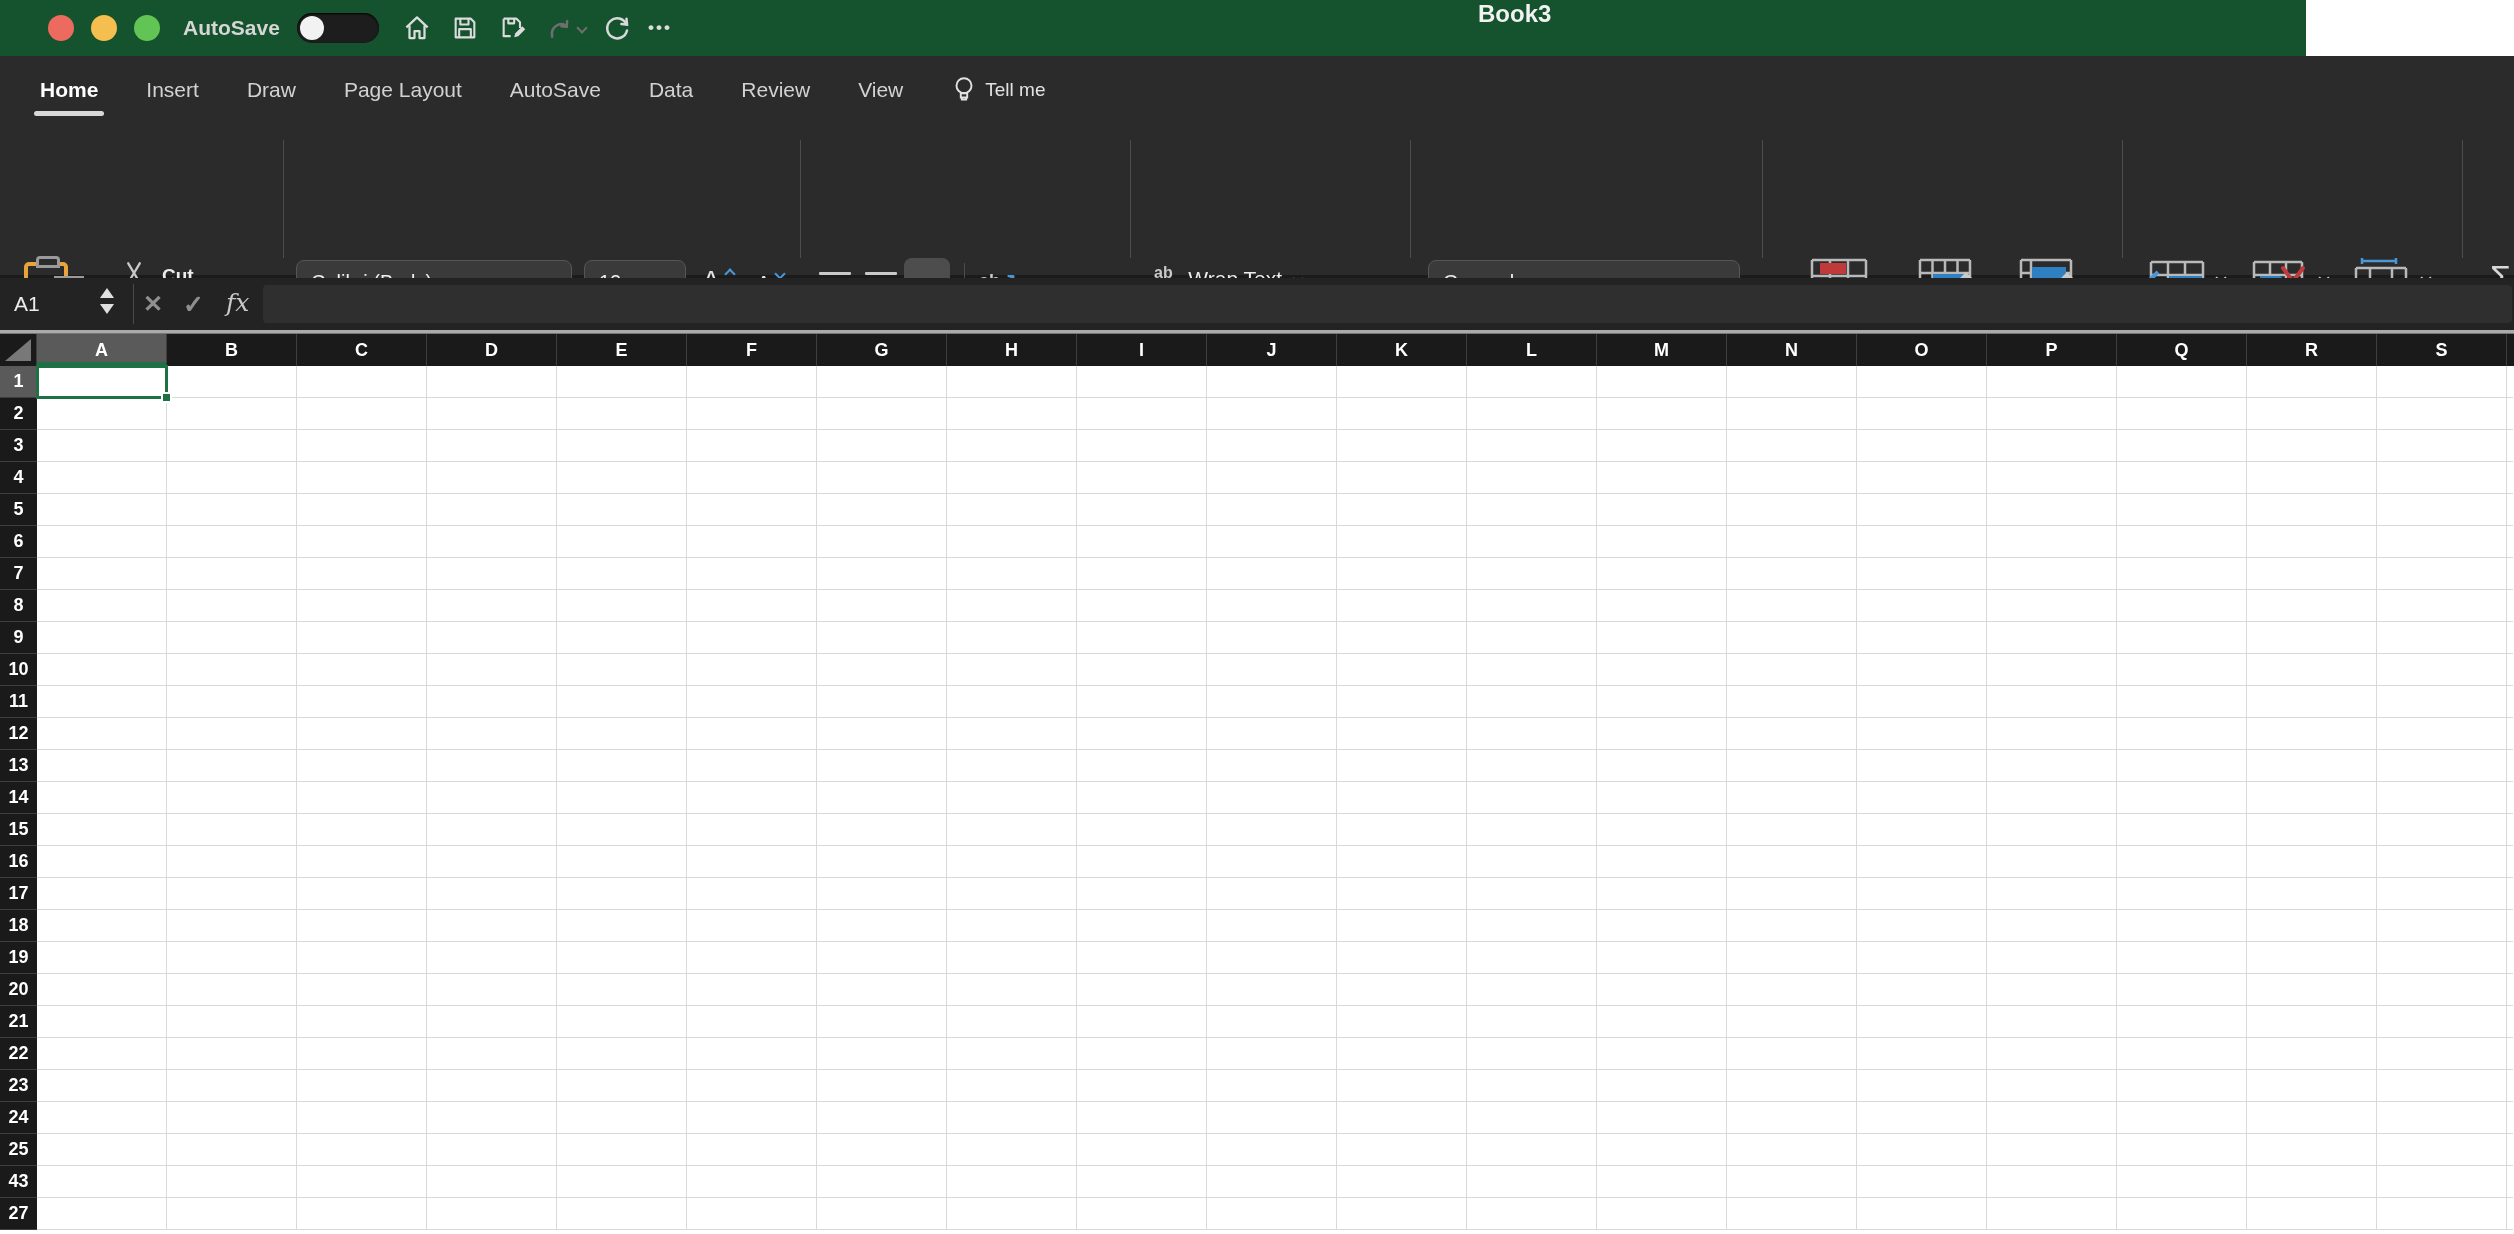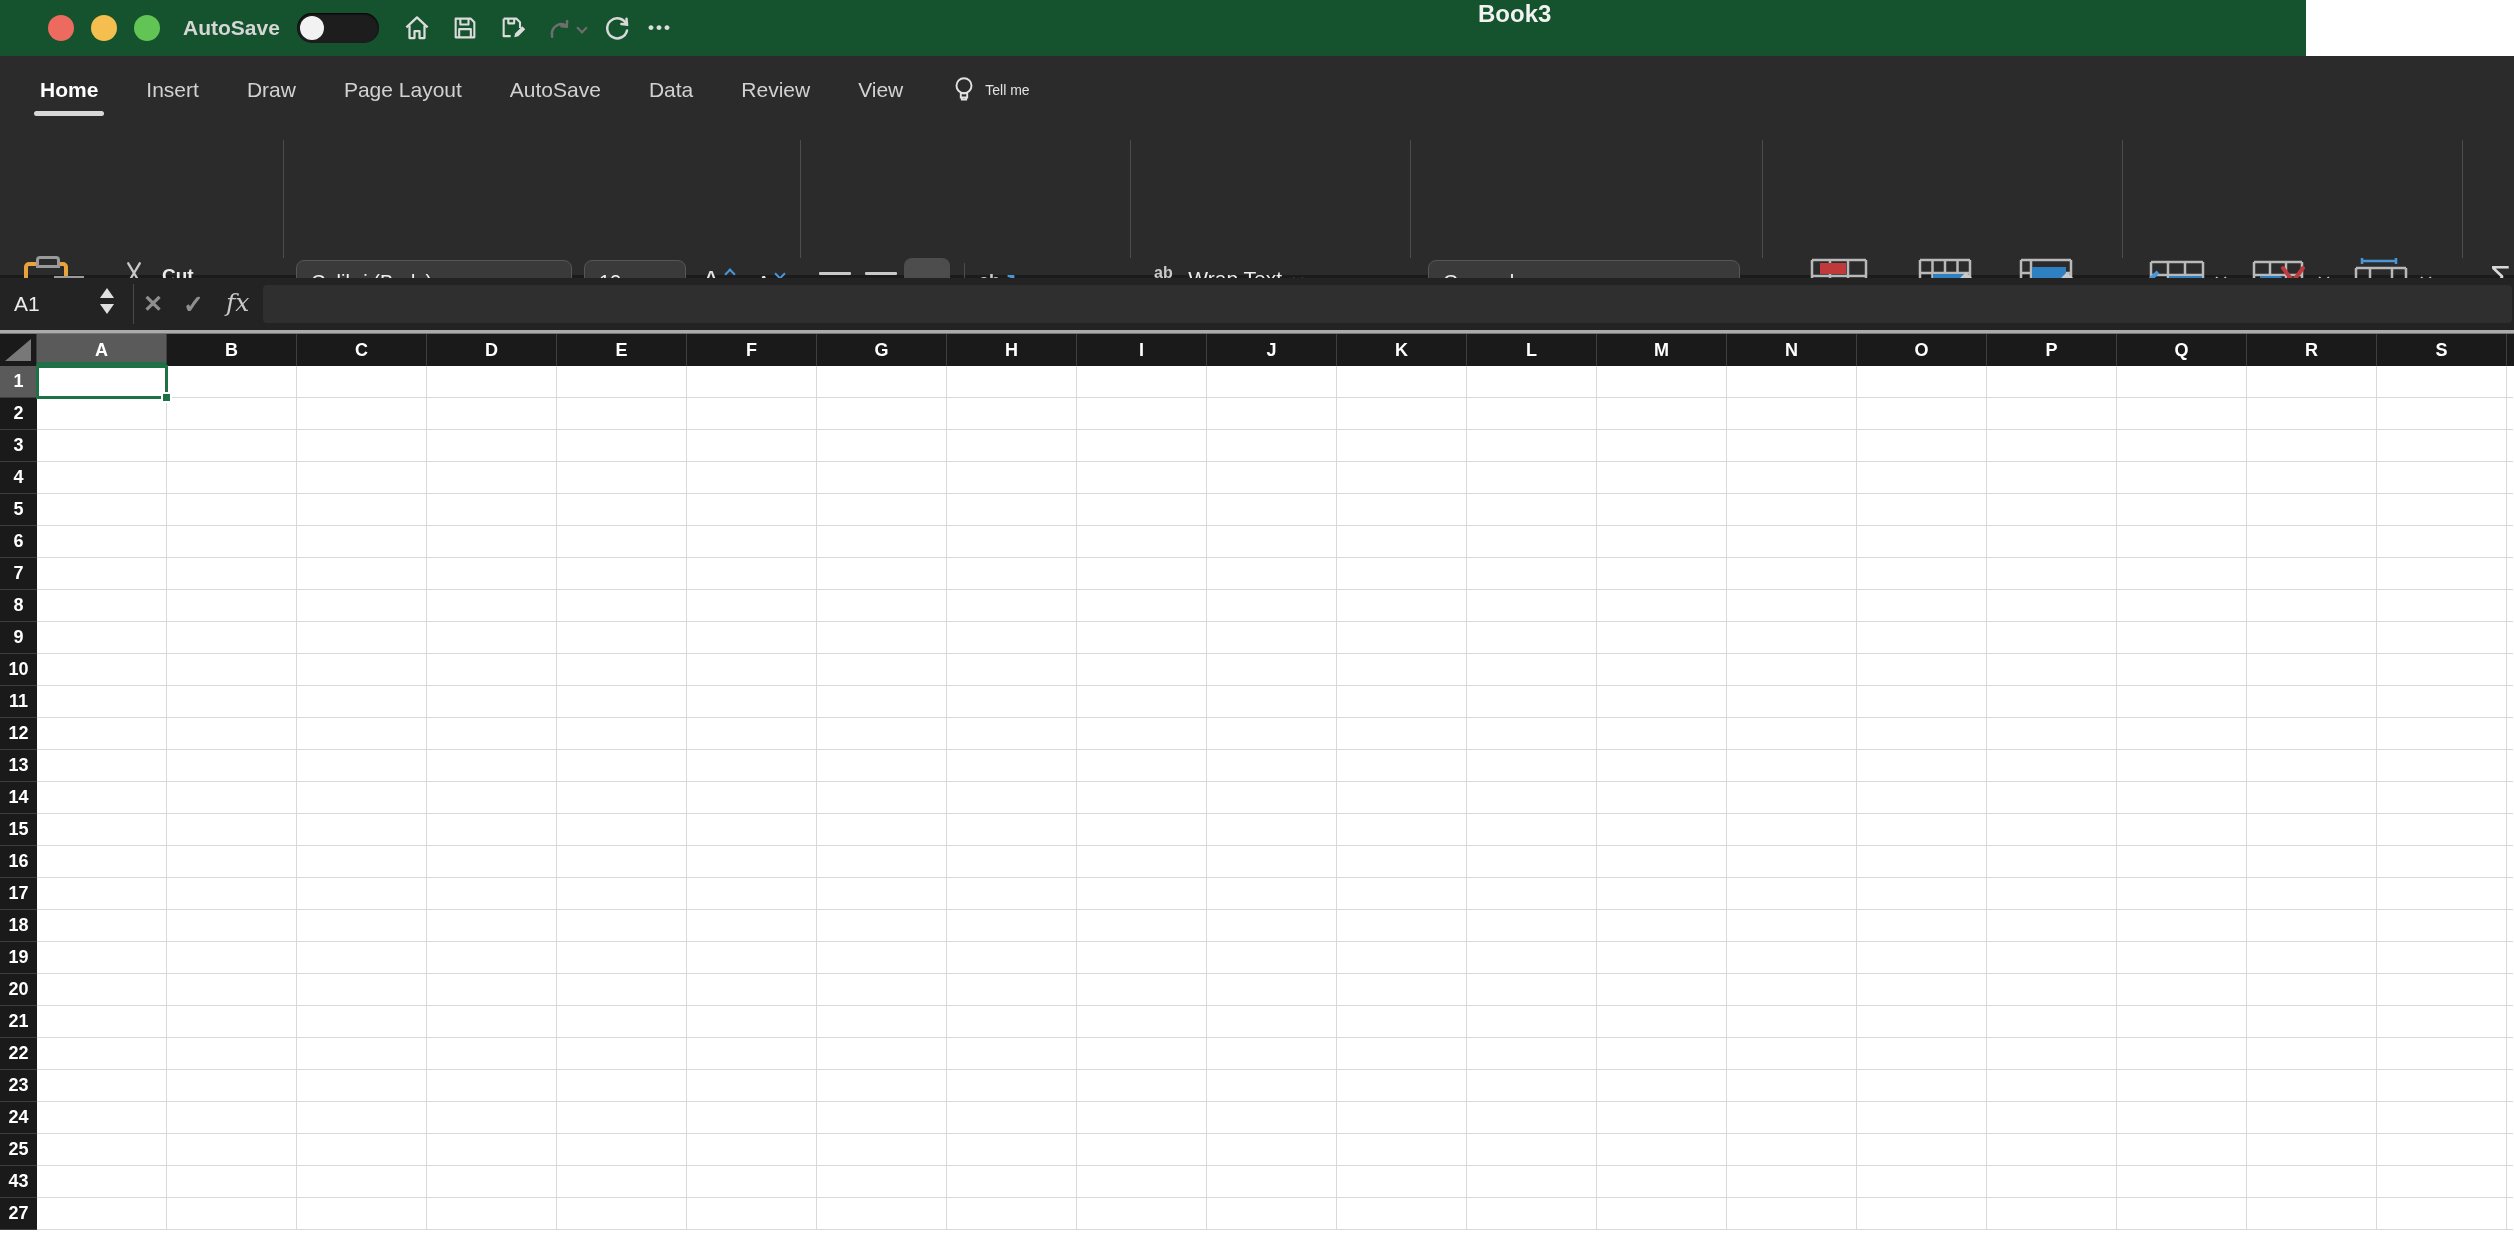--- a/index.html
+++ b/index.html
@@ -19,21 +19,21 @@
   .tb-btn svg { display:block; }
   .undo-wrap { display:flex; align-items:center; gap:4px; }
   .ellipsis { font-size:17px; letter-spacing:2px; color:#dcdcdc; font-weight:700; }
   .doc-title { position:absolute; left:1478px; top:0; font-size:24px; font-weight:700; color:#f2f2f2; }
 
   
   .tabstrip { position:absolute; left:0; top:56px; width:2514px; height:68px; background:#2b2b2b; display:flex; align-items:center; padding-left:28px; }
   .tab { position:relative; font-size:21px; color:#d2d2d2; padding:0 12px; margin-right:24px; height:68px; display:flex; align-items:center; cursor:default; }
   .tab.active { color:#ffffff; font-weight:700; }
   .tab.active::after { content:""; position:absolute; left:6px; right:6px; bottom:8px; height:5px; border-radius:3px; background:#d8d8d8; }
-  .tellme { display:flex; align-items:center; gap:10px; margin-left:14px; color:#e2e2e2; font-size:14px; }
+  .tellme { display:flex; align-items:center; gap:10px; margin-left:14px; color:#e2e2e2; font-size:19px; }
 
   
   .ribbon { position:absolute; left:0; top:124px; width:2514px; height:154px; background:#2b2b2b; border-bottom:3px solid #1b1b1b; }
   .vdiv { position:absolute; top:16px; height:118px; width:1px; background:#4d4d4d; }
   .rlabel { font-size:19px; color:#ececec; white-space:nowrap; }
   .chev { display:inline-block; width:8px; height:8px; border-right:2.5px solid #cfcfcf; border-bottom:2.5px solid #cfcfcf; transform:rotate(45deg); flex:none; }
   .chev.up { transform:rotate(225deg); }
   .chev.blue { border-color:#4a97d8; }
   .dropdown { position:absolute; background:#3a3a3a; border:1px solid #565656; border-radius:8px; display:flex; align-items:center; padding:0 14px; color:#f0f0f0; font-size:20px; height:44px; }
   .dropdown .dd-text { flex:1; }

